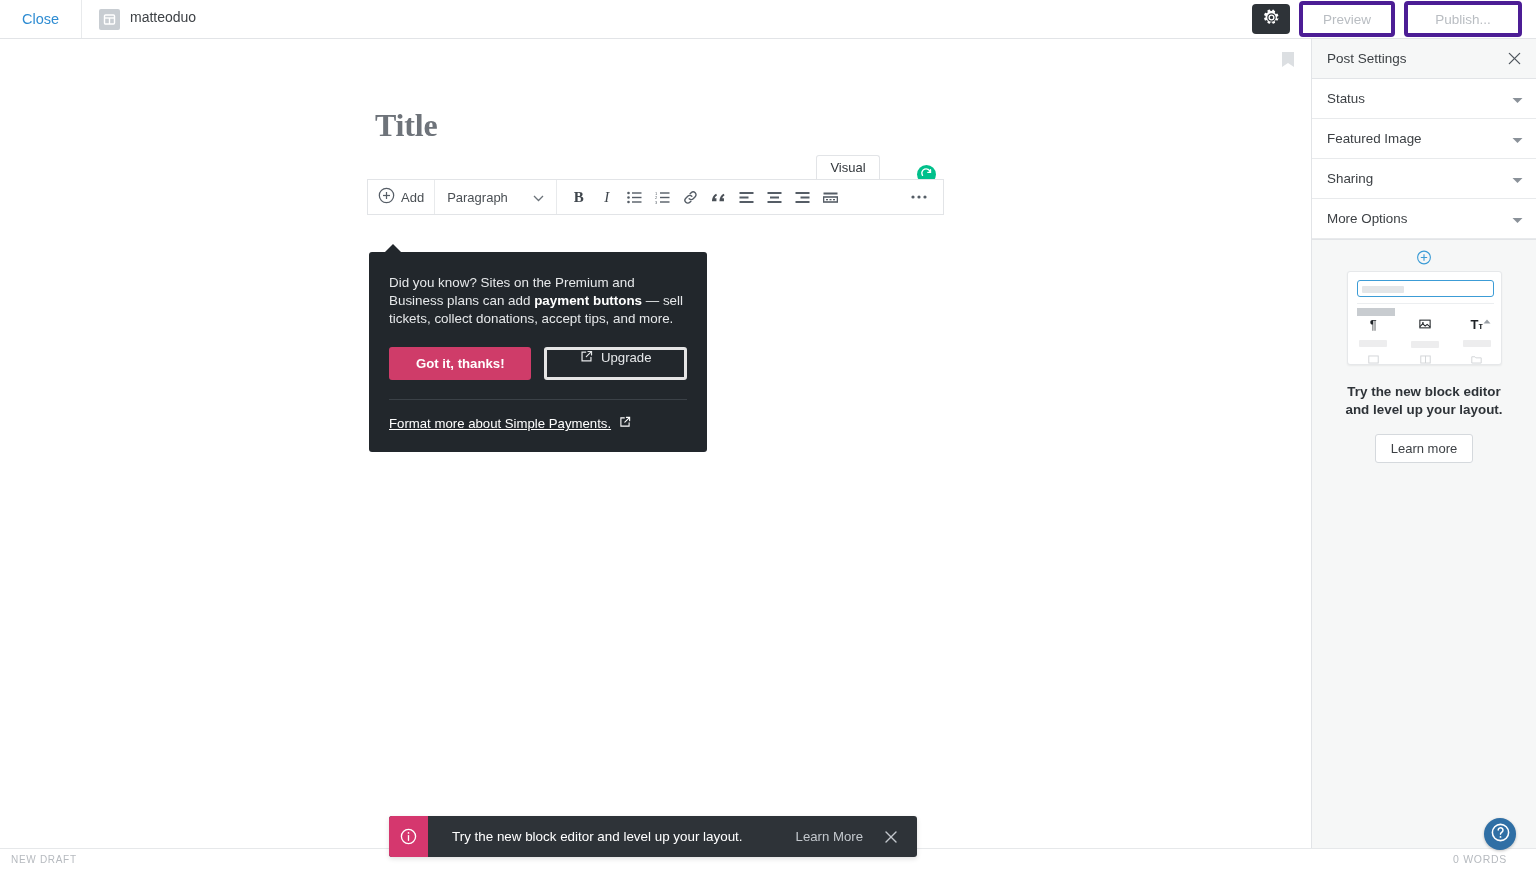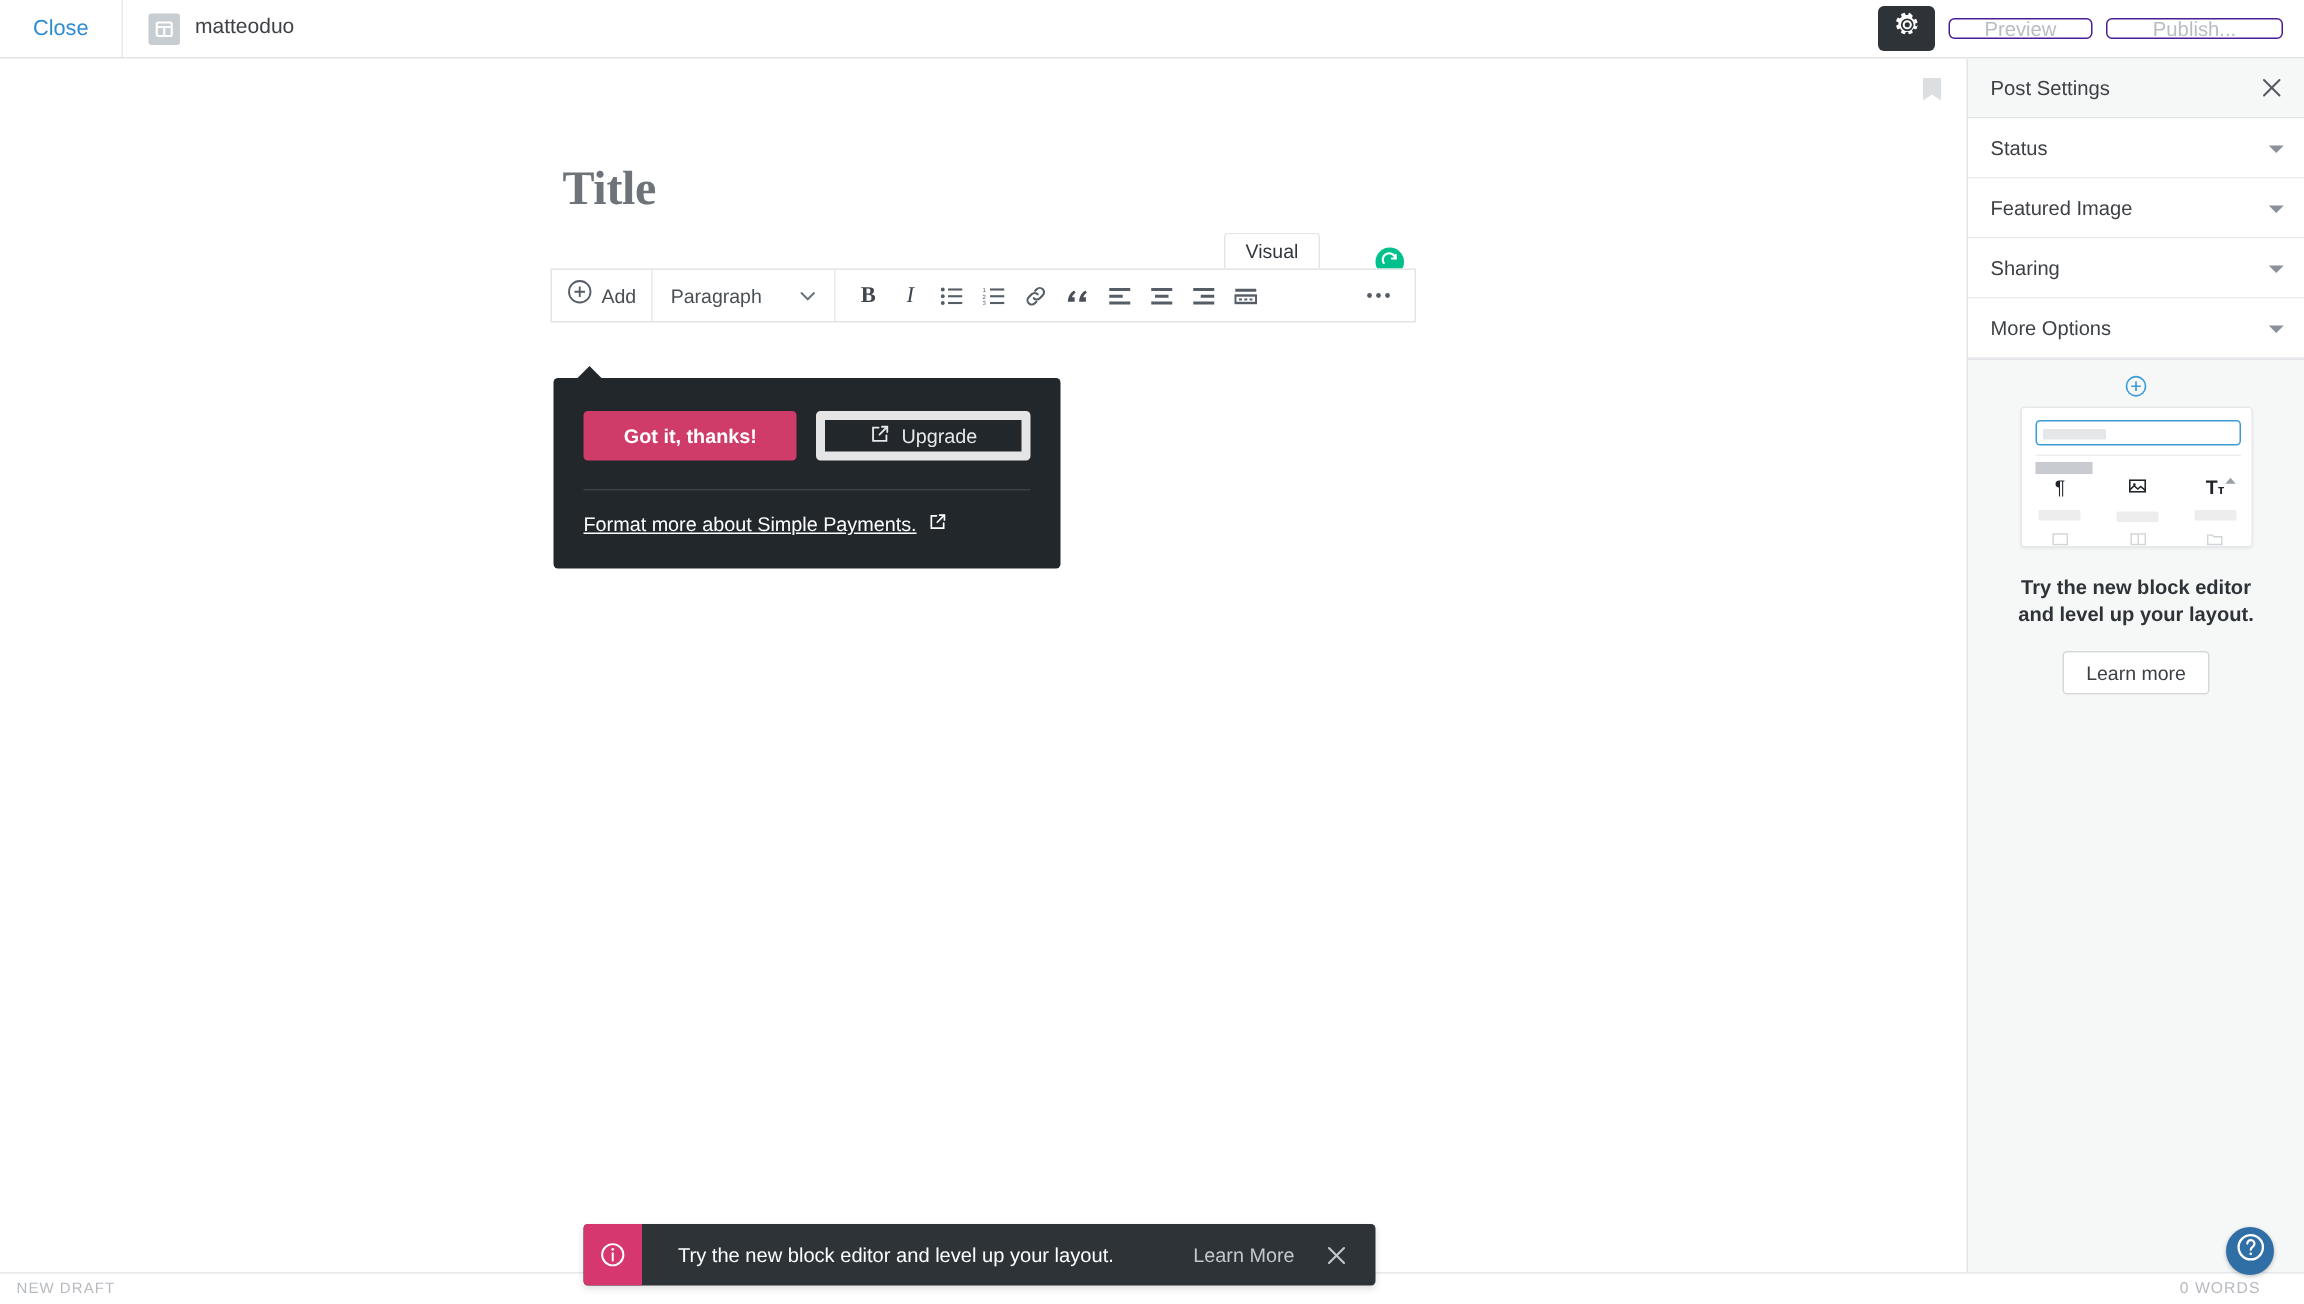--- a/index.html
+++ b/index.html
@@ -46,22 +46,22 @@
     display: flex; align-items: center; gap: 9px;
     padding-right: 14px;
   }
   .gear-btn {
     width: 38px; height: 30px;
     background: #2e3338; border-radius: 4px;
     display: flex; align-items: center; justify-content: center;
     cursor: pointer;
   }
   .flat-btn {
-    height: 14px; min-width: 96px;
-    border: 1px solid #4c1d95; border-radius: 4px;
+    height: 36px; min-width: 96px;
+    border: 4px solid #4c1d95; border-radius: 4px;
     background: #fff; color: #b9bdc2;
     font-size: 13.5px;
     display: flex; align-items: center; justify-content: center;
     cursor: default; padding: 0 14px;
   }
   .flat-btn.wide { min-width: 118px; }
 
   
   .editor-wrap {
     position: absolute; top: 39px; left: 0;
@@ -168,22 +168,22 @@
     background: #cf3c69; color: #fff;
     font-size: 13.2px; font-weight: bold;
     border: none; border-radius: 3px;
     display: flex; align-items: center; justify-content: center;
     cursor: pointer;
   }
   .btn-ghost {
     width: 143px; height: 33px;
     background: transparent; color: #e6e8ea;
     font-size: 13.2px;
-    border: 6px solid #e5e5e5; border-radius: 3px;
-    display: flex; align-items: center; justify-content: center;
+    border: 3px solid #e5e5e5; border-radius: 3px;
+    display: flex; justify-content: center;
     gap: 8px; cursor: pointer;
   }
   .popover-rule {
     height: 1px; background: #3b4147;
     margin: 19px 0 14px 0;
   }
   .popover-link {
     color: #fff; font-size: 13.2px;
     text-decoration: underline;
     display: inline-flex; align-items: center; gap: 8px;
@@ -476,20 +476,21 @@
         <svg width="18" height="6" viewBox="0 0 18 6" fill="#555d66">
             <circle cx="3" cy="3" r="1.6"></circle>
             <circle cx="9" cy="3" r="1.6"></circle>
             <circle cx="15" cy="3" r="1.6"></circle>
           </svg>
       </div>
     </div>
 
     <div class="popover">
       <div class="popover-arrow"></div>
+      <p class="popover-text"><span>Did you know? Sites on the Premium and Business plans can add </span><b>payment buttons</b><span> — sell tickets, collect donations, accept tips, and more.</span></p>
       <div class="popover-actions">
         <div class="btn-primary">Got it, thanks!</div>
         <div class="btn-ghost">
           <span>
             <svg width="13" height="13" viewBox="0 0 14 14" fill="none" stroke="#e6e8ea" stroke-width="1.3" stroke-linecap="round">
                 <path d="M6.2 2.2H2.2v9.6h9.6V7.8"></path>
                 <path d="M8.6 1.6h3.8v3.8"></path>
                 <path d="M12.2 1.8L6.8 7.2"></path>
               </svg>
           </span>

